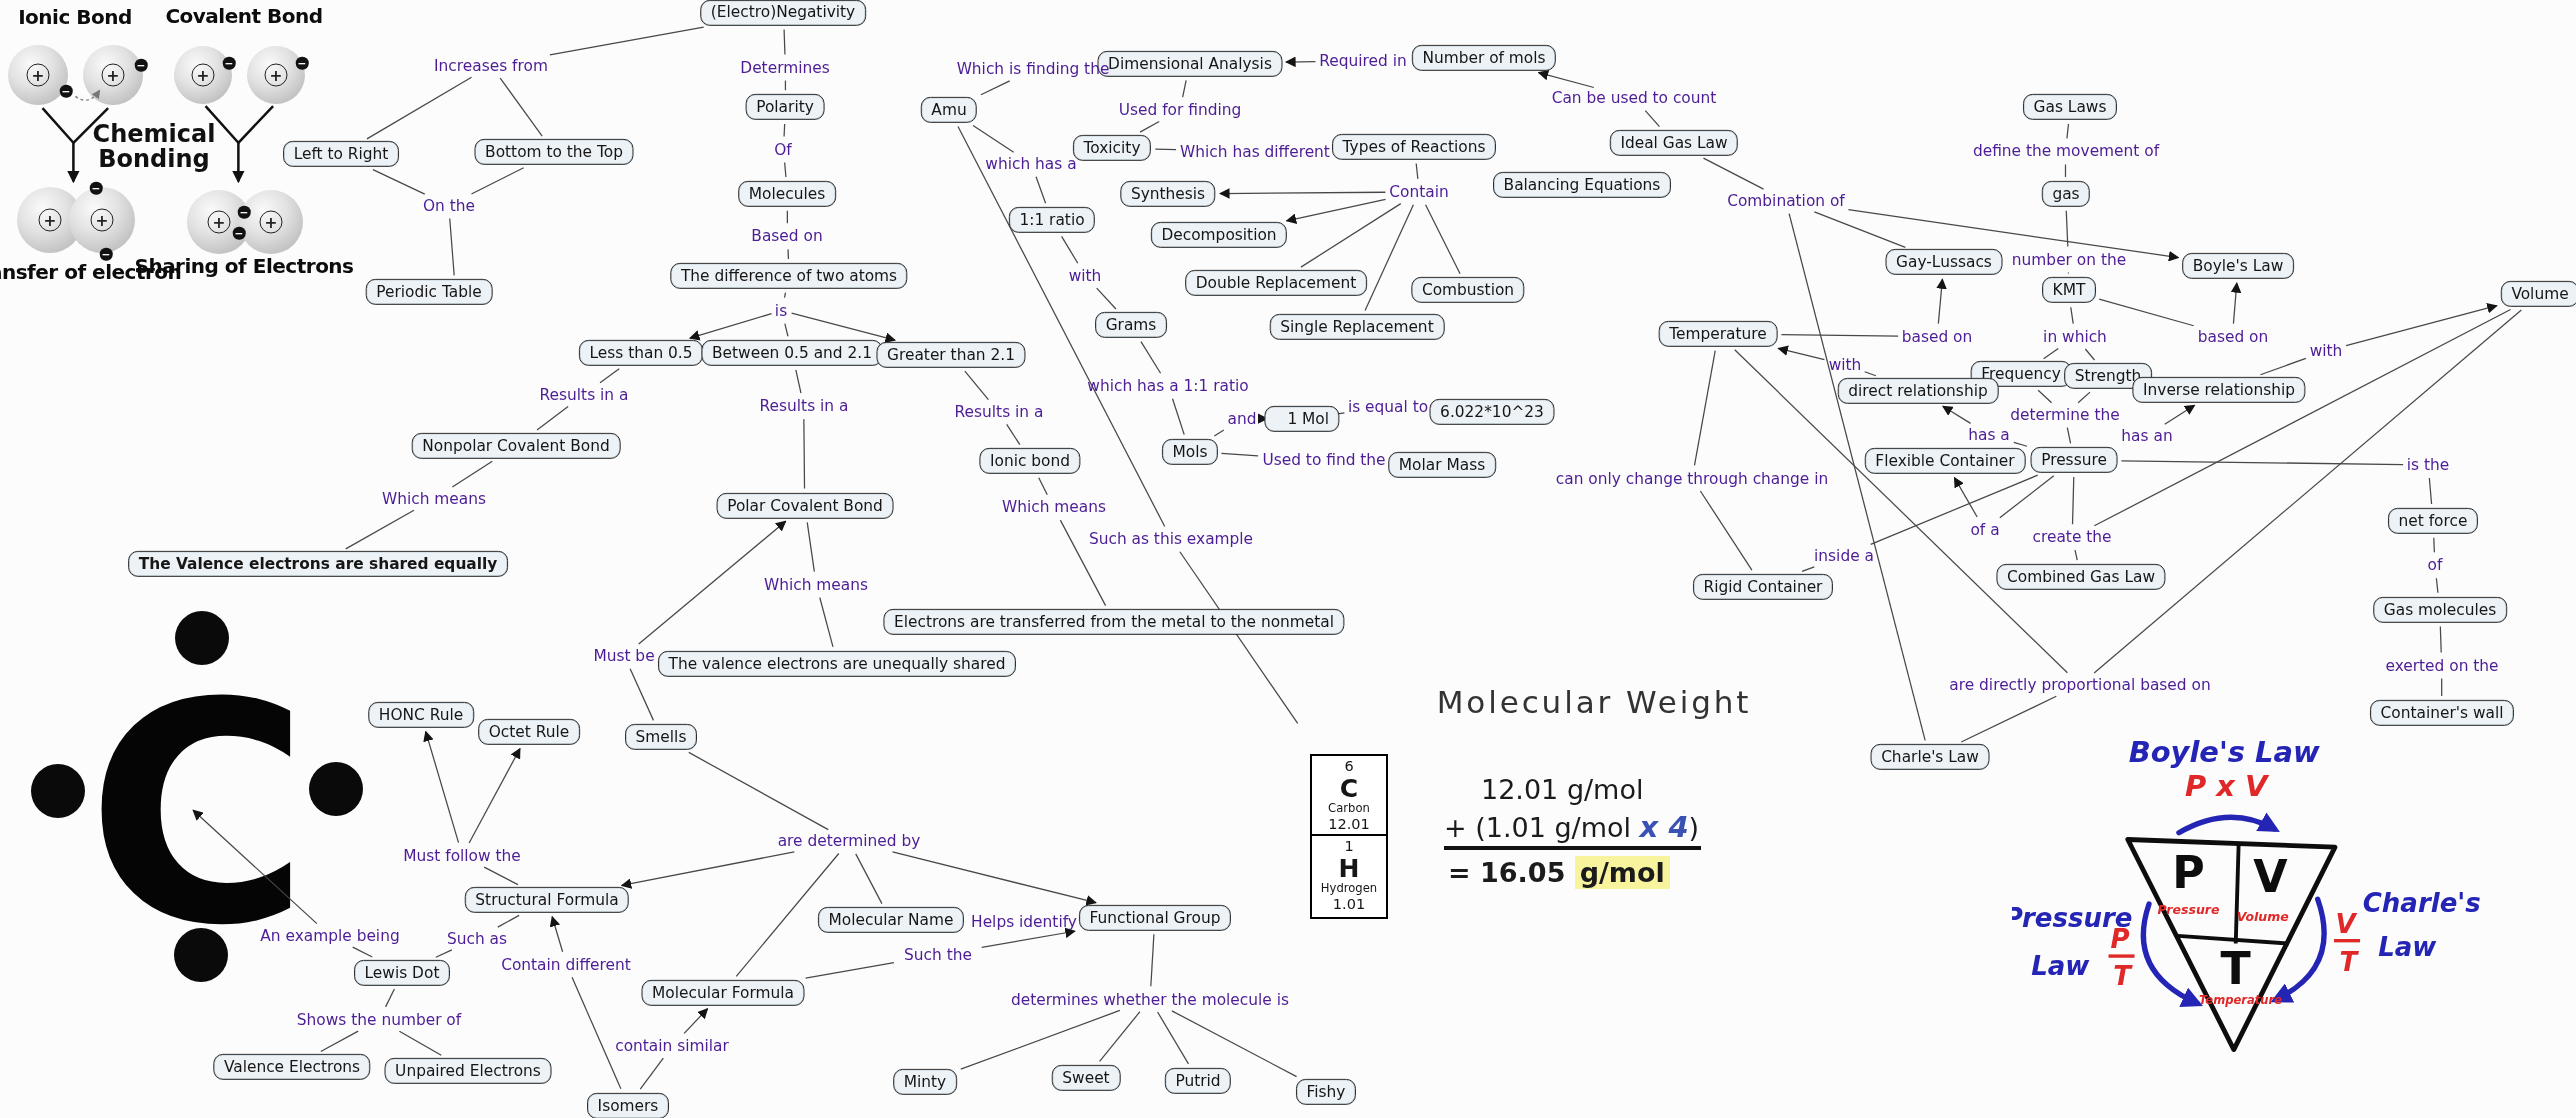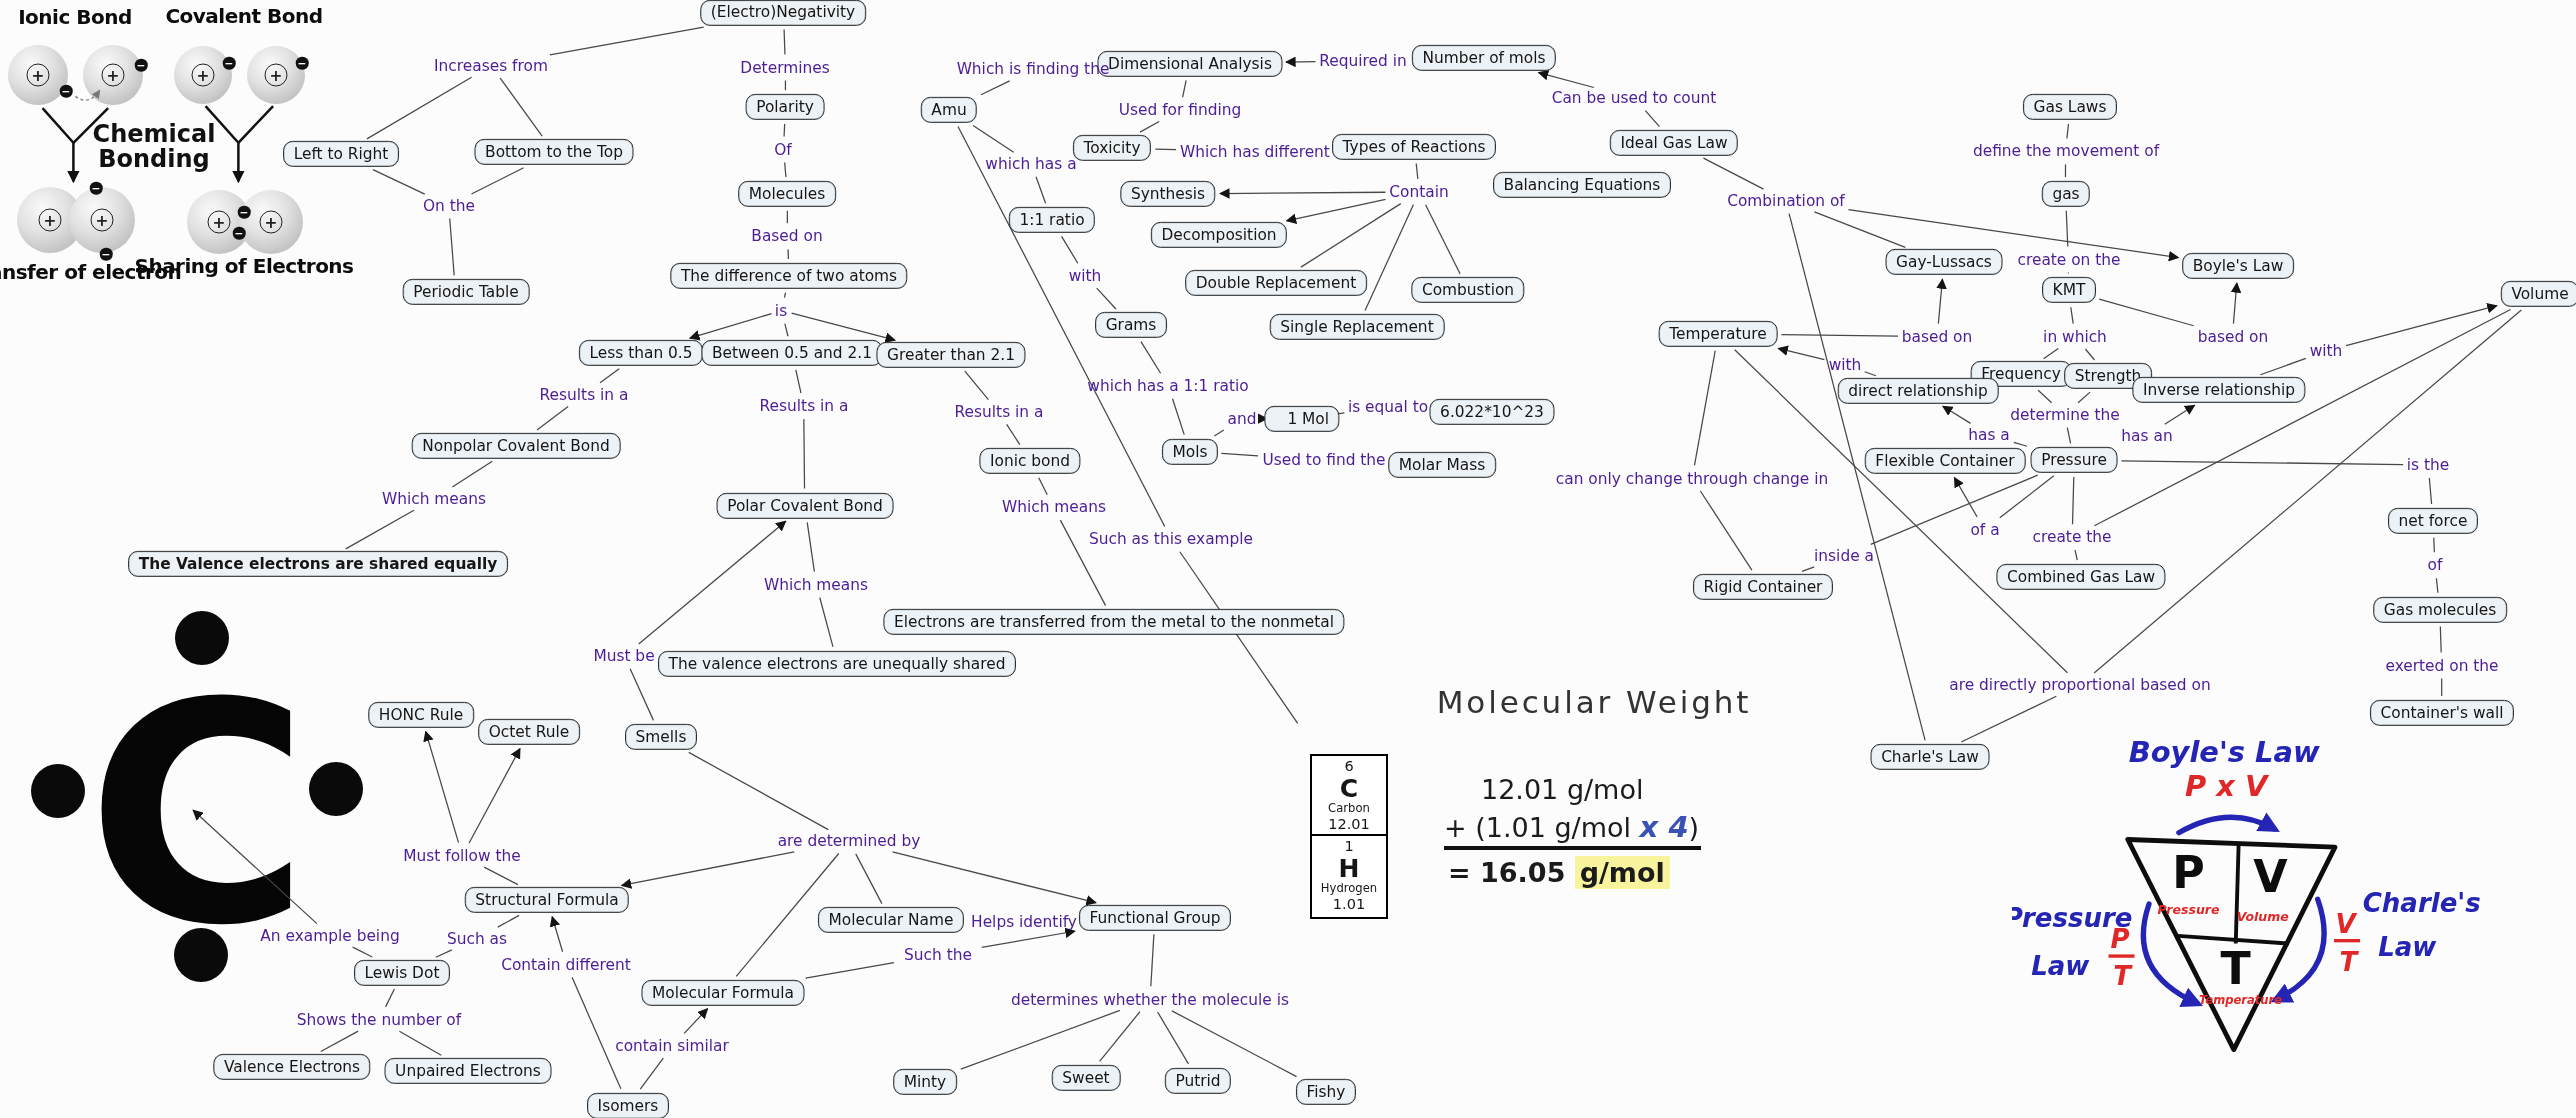--- a/index.html
+++ b/index.html
@@ -303,21 +303,21 @@
       <line x1="1160.7" y1="1047.5" x2="995.8" y2="1108.4" class="edge"></line>
       <line x1="1181.5" y1="1048.8" x2="1139.7" y2="1100.2" class="edge"></line>
       <line x1="1199.8" y1="1049.1" x2="1231.8" y2="1102.9" class="edge"></line>
       <line x1="1214.6" y1="1047.9" x2="1343.9" y2="1116.1" class="edge"></line>
     </svg>
 
   <div id="nodes-layer">
       <div class="cnode cbox" style="left: 783px; top: 12.5px;">(Electro)Negativity</div>
       <div class="cnode cbox" style="left: 341px; top: 154px;">Left to Right</div>
       <div class="cnode cbox" style="left: 554px; top: 152px;">Bottom to the Top</div>
-      <div class="cnode cbox" style="left: 466px; top: 292px;">Periodic Table</div>
+      <div class="cnode cbox" style="left: 429px; top: 292px;">Periodic Table</div>
       <div class="cnode cbox" style="left: 785px; top: 107px;">Polarity</div>
       <div class="cnode cbox" style="left: 787px; top: 194px;">Molecules</div>
       <div class="cnode cbox" style="left: 789px; top: 276px;">The difference of two atoms</div>
       <div class="cnode cbox" style="left: 641px; top: 353px;">Less than 0.5</div>
       <div class="cnode cbox" style="left: 792px; top: 353px;">Between 0.5 and 2.1</div>
       <div class="cnode cbox" style="left: 951px; top: 355px;">Greater than 2.1</div>
       <div class="cnode cbox" style="left: 516px; top: 446px;">Nonpolar Covalent Bond</div>
       <div class="cnode cbox" style="left: 805px; top: 506px;">Polar Covalent Bond</div>
       <div class="cnode cbox" style="left: 1030px; top: 461px;">Ionic bond</div>
       <div class="cnode cbox" style="left: 318px; top: 564px; font-weight: bold;">The Valence electrons are shared equally</div>
@@ -396,21 +396,21 @@
       <div class="cnode clabel" style="left: 1031px; top: 164px;">which has a</div>
       <div class="cnode clabel" style="left: 1085px; top: 276px;">with</div>
       <div class="cnode clabel" style="left: 1168px; top: 386px;">which has a 1:1 ratio</div>
       <div class="cnode clabel" style="left: 1242px; top: 419px;">and</div>
       <div class="cnode clabel" style="left: 1388px; top: 407px;">is equal to</div>
       <div class="cnode clabel" style="left: 1324px; top: 460px;">Used to find the</div>
       <div class="cnode clabel" style="left: 1171px; top: 539px;">Such as this example</div>
       <div class="cnode clabel" style="left: 1634px; top: 98px;">Can be used to count</div>
       <div class="cnode clabel" style="left: 1786px; top: 201px;">Combination of</div>
       <div class="cnode clabel" style="left: 2066px; top: 151px;">define the movement of</div>
-      <div class="cnode clabel" style="left: 2069px; top: 260px;">create on the</div>
+      <div class="cnode clabel" style="left: 2069px; top: 260px;">number on the</div>
       <div class="cnode clabel" style="left: 2075px; top: 337px;">in which</div>
       <div class="cnode clabel" style="left: 1937px; top: 337px;">based on</div>
       <div class="cnode clabel" style="left: 2233px; top: 337px;">based on</div>
       <div class="cnode clabel" style="left: 1845px; top: 365px;">with</div>
       <div class="cnode clabel" style="left: 2326px; top: 351px;">with</div>
       <div class="cnode clabel" style="left: 2065px; top: 415px;">determine the</div>
       <div class="cnode clabel" style="left: 1989px; top: 435px;">has a</div>
       <div class="cnode clabel" style="left: 2147px; top: 436px;">has an</div>
       <div class="cnode clabel" style="left: 1985px; top: 530px;">of a</div>
       <div class="cnode clabel" style="left: 2072px; top: 537px;">create the</div>

